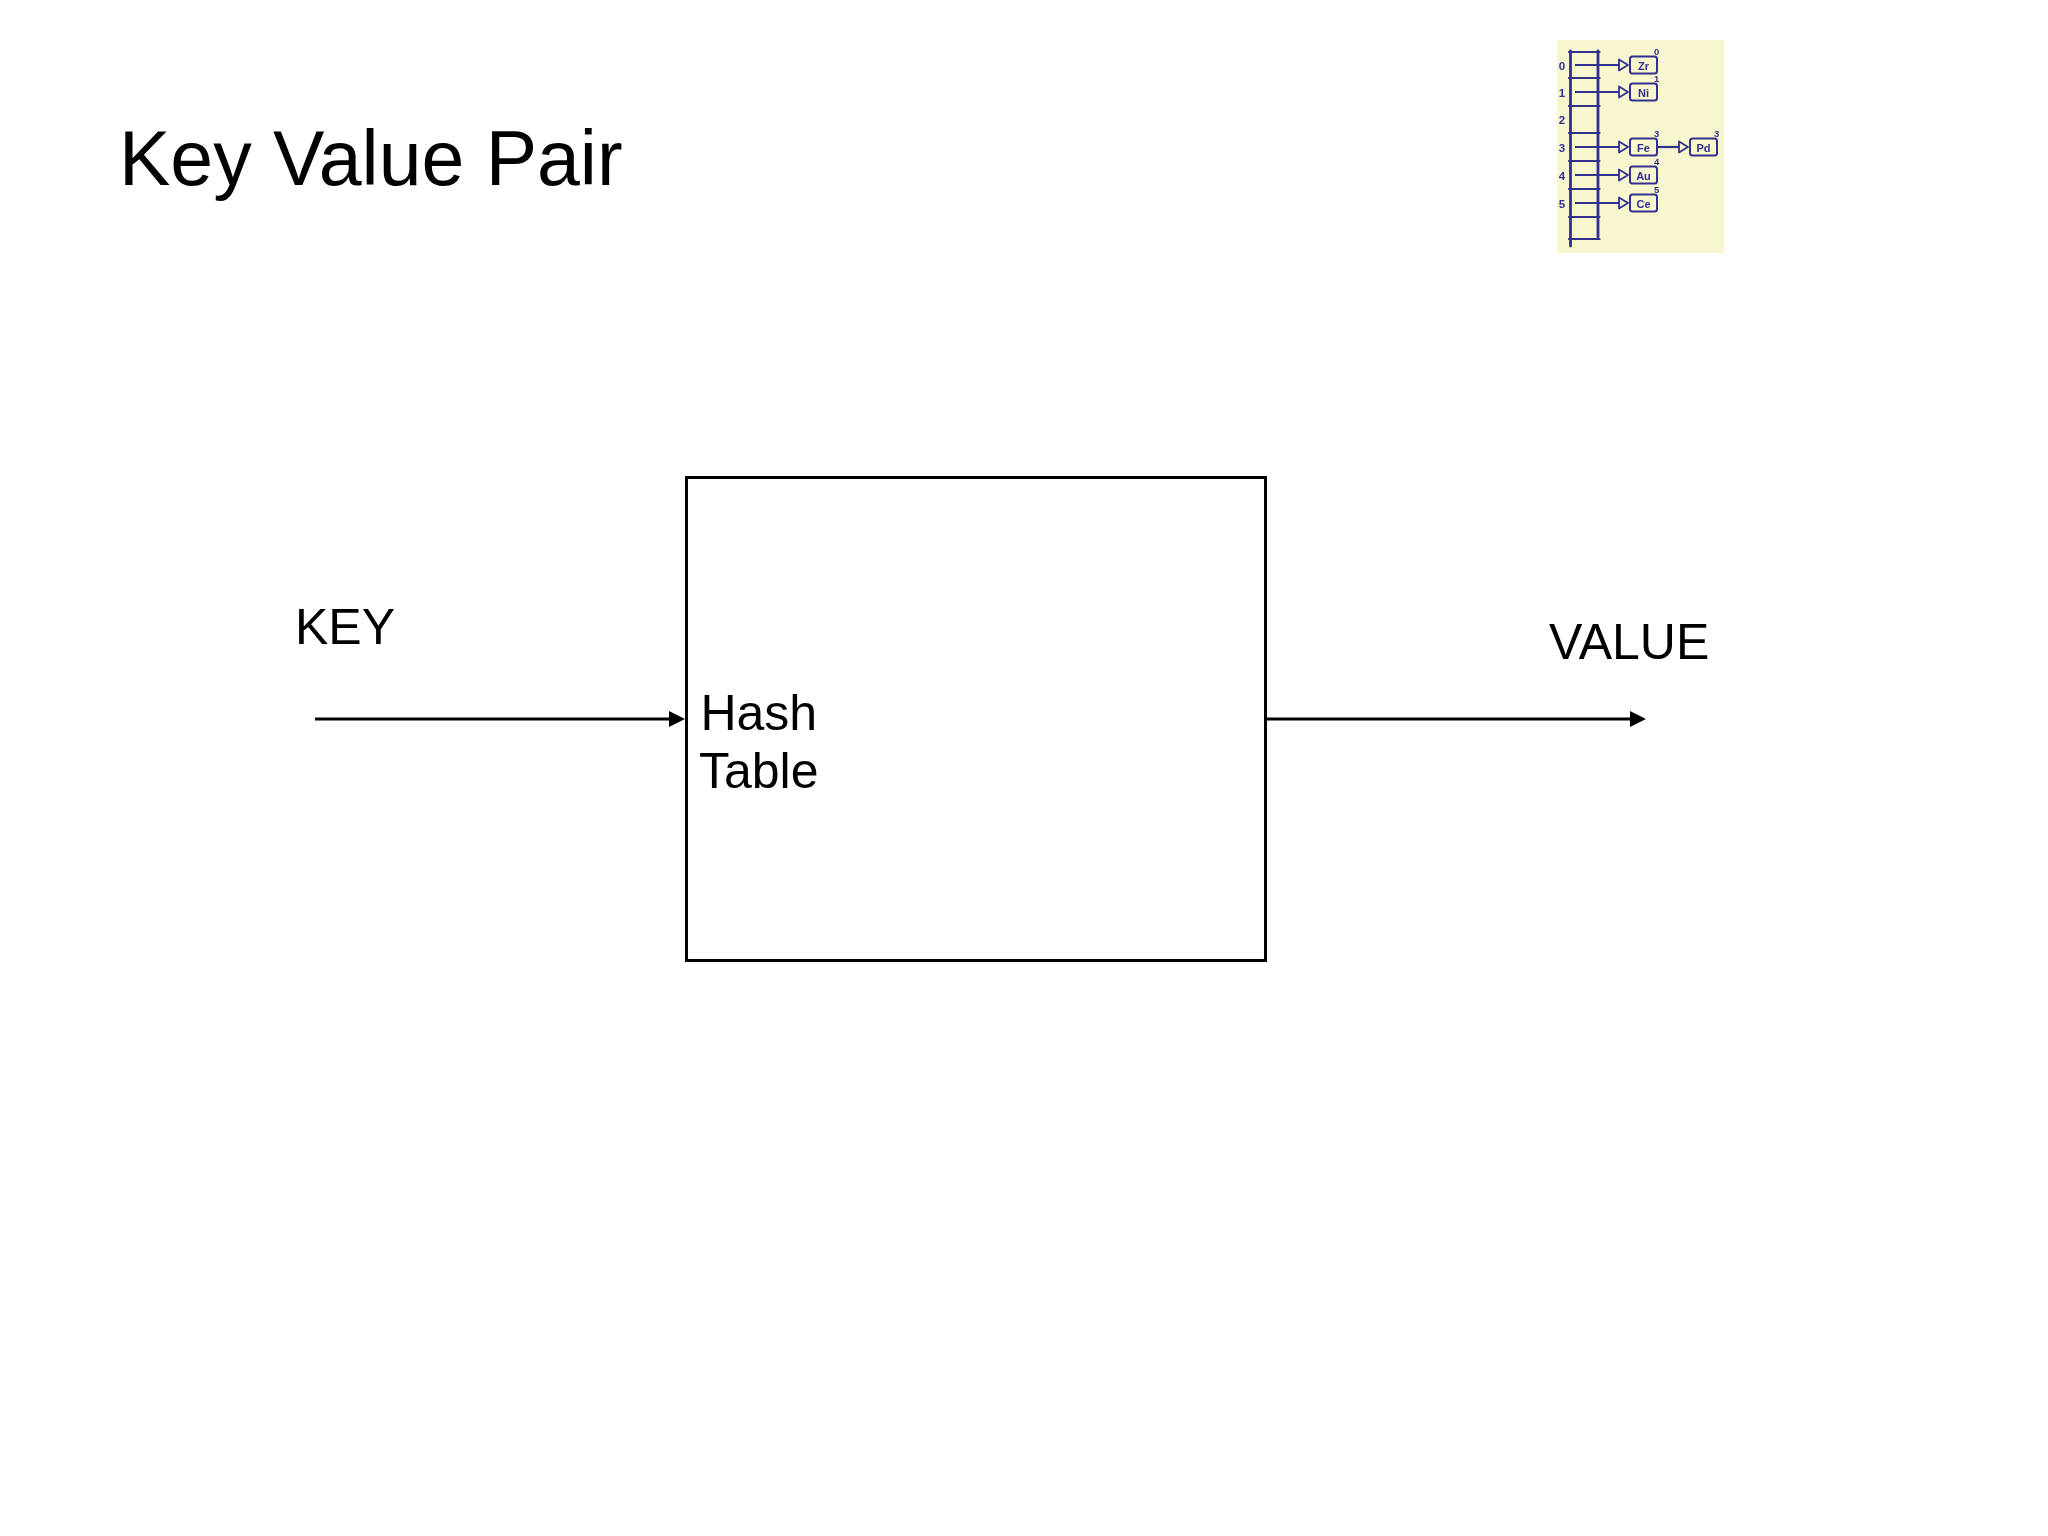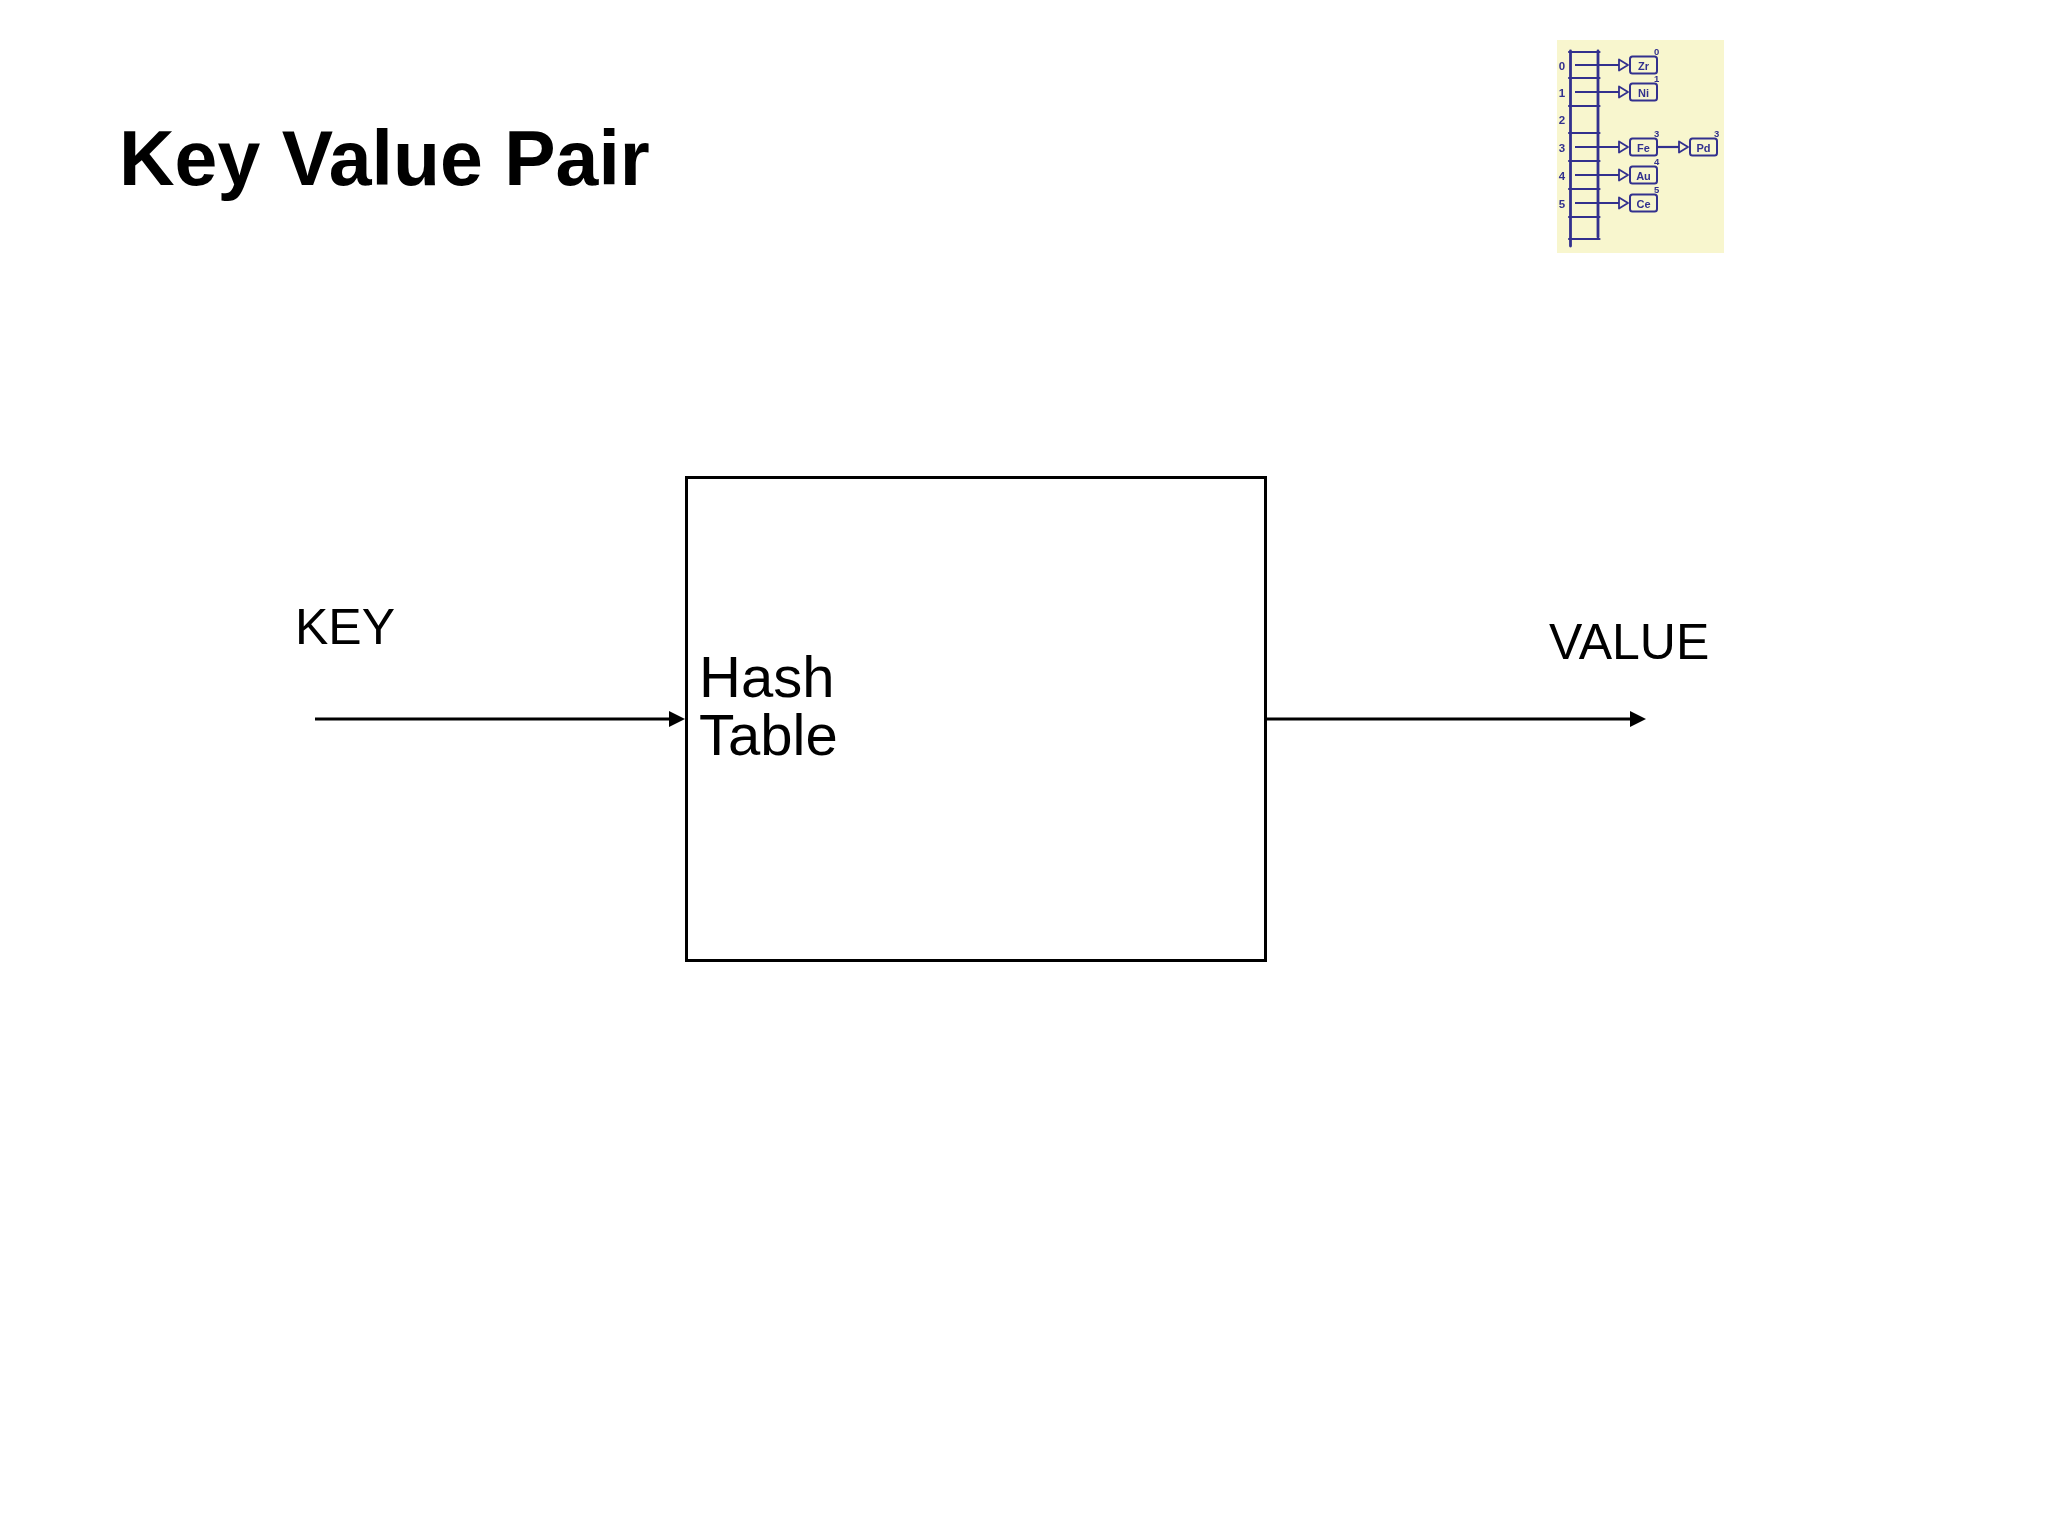--- a/index.html
+++ b/index.html
@@ -11,21 +11,21 @@
     font-family: "Liberation Sans", sans-serif;
     overflow: hidden;
   }
   .abs { position: absolute; }
 
   .slide-title {
     left: 119px;
     top: 112px;
     font-size: 77px;
     line-height: 1.2;
-    font-weight: 700;
+    font-weight: 400;
     letter-spacing: 0px;
     white-space: nowrap;
   }
 
   .key-label {
     left: 295px;
     top: 598px;
     font-size: 50px;
     line-height: 58px;
     white-space: nowrap;
@@ -44,24 +44,25 @@
     left: 685px;
     top: 476px;
     width: 582px;
     height: 486px;
     border: 3px solid #000000;
     background: #ffffff;
   }
 
   .hash-box-label {
     left: 699px;
-    top: 648px;
-    font-size: 58px;
+    top: 684px;
+    font-size: 50px;
     line-height: 58px;
     white-space: pre-line;
+    text-align: center;
   }
 
   .mini-illustration {
     left: 1557px;
     top: 40px;
   }
 </style>
 </head>
 <body>
 

